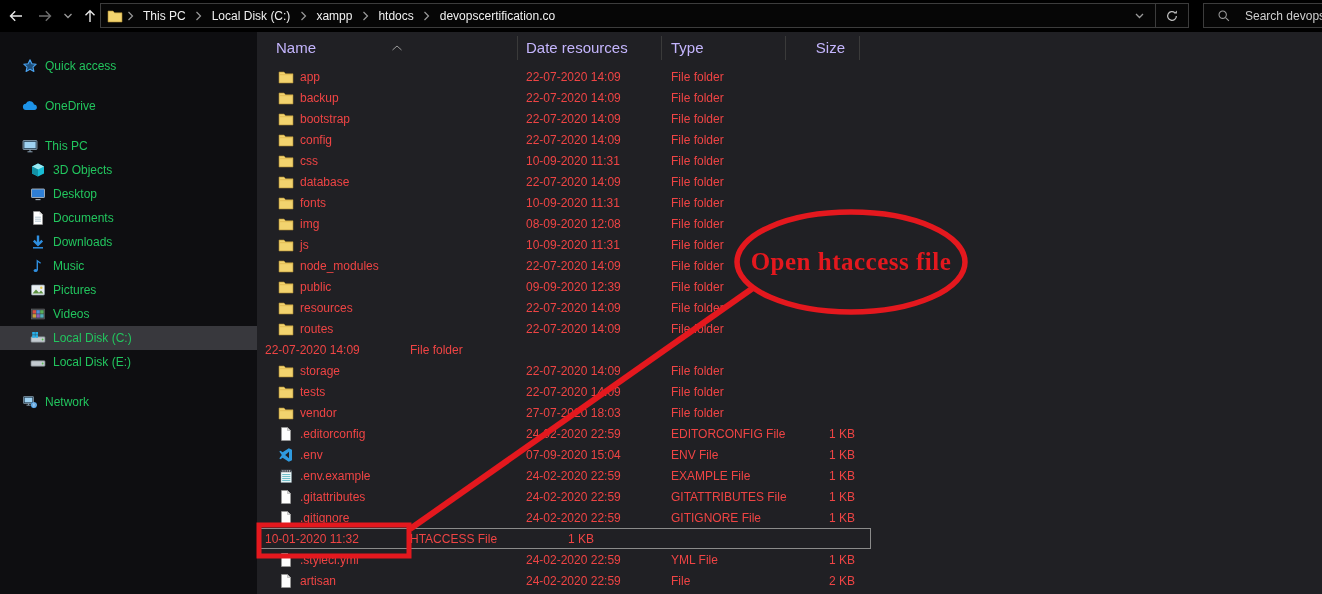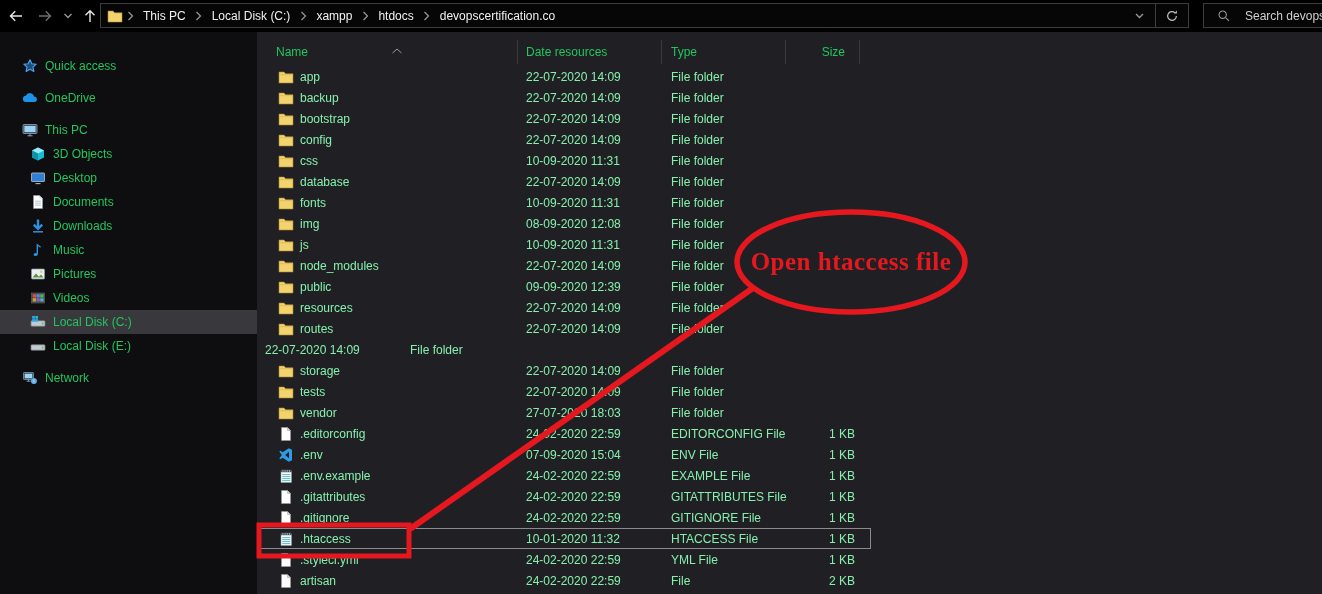--- a/index.html
+++ b/index.html
@@ -26,35 +26,35 @@
     position:absolute;left:1203px;top:3px;width:150px;height:25px;box-sizing:border-box;
     border:1px solid #3c3c3c;background:#060606;display:flex;align-items:center;padding-left:13px;
   }
   .searchbar svg{flex:0 0 14px;margin-right:12px}
   .search-input{background:transparent;border:none;outline:none;color:#cfcfcf;font-size:12px;width:100px;font-family:"Liberation Sans",sans-serif}
   .search-input::placeholder{color:#cfcfcf;opacity:1}
   
   .sidebar{position:absolute;top:32px;left:0;width:257px;height:562px;background:#0e0e11;padding-top:22px;box-sizing:border-box}
   .side-item{height:24px;display:flex;align-items:center;font-size:12px;color:#22c55e;padding-left:22px;cursor:default;white-space:nowrap}
   .side-item.child{padding-left:30px}
-  .side-item.gap{margin-top:8px}
+  .side-item.gap{margin-top:16px}
   .side-item.selected{background:#38383d}
   .side-icon{width:16px;height:16px;flex:0 0 16px;margin-right:7px;display:inline-flex}
   .side-icon svg{width:16px;height:16px}
   
   .main{position:absolute;top:32px;left:257px;width:1065px;height:562px;background:#202024;overflow:hidden}
-  .hdr{display:flex;height:28px;margin-top:4px;align-items:flex-end;font-size:12px;color:#22c55e;position:relative}
+  .hdr{display:flex;height:28px;margin-top:4px;align-items:flex-start;font-size:15px;color:#c4b5fd;position:relative}
   .hc{box-sizing:border-box;height:24px;line-height:24px;border-right:1px solid #3a3a3a;cursor:default}
   .hc-name{width:261px;padding-left:19px;position:relative}
   .sort-caret{position:absolute;left:134px;top:-2px}
   .hc-date{width:144px;padding-left:8px}
   .hc-type{width:124px;padding-left:9px}
   .hc-size{width:74px;text-align:right;padding-right:14px}
   .rows{margin-top:2px}
-  .row{display:flex;width:614px;height:21px;align-items:center;font-size:12px;color:#86efac;box-sizing:border-box;cursor:default}
+  .row{display:flex;width:614px;height:21px;align-items:center;font-size:12px;color:#ef4444;box-sizing:border-box;cursor:default}
   .row.selected{outline:1px solid #8b8b8b;outline-offset:-1px}
   .c-name{width:261px;display:flex;align-items:center;box-sizing:border-box;padding-left:21px;white-space:nowrap;overflow:hidden}
   .ficon{width:16px;height:16px;flex:0 0 16px;margin-right:6px;display:inline-flex}
   .ficon svg{width:16px;height:16px}
   .c-date{width:144px;padding-left:8px;box-sizing:border-box;white-space:nowrap}
   .c-type{width:124px;padding-left:9px;box-sizing:border-box;white-space:nowrap}
   .c-size{width:74px;text-align:right;padding-right:5px;box-sizing:border-box;white-space:nowrap}
   
   .overlay{position:absolute;top:0;left:0;width:1322px;height:594px;z-index:20;pointer-events:none}
   .ann-text{font-family:"Liberation Serif",serif;font-weight:bold;font-size:25px;letter-spacing:.5px}
@@ -604,41 +604,20 @@
               <path d="M9.5 1.5v3h3z" fill="#d8d8d8" stroke="#9a9a9a" stroke-width=".5"></path>
             </svg>
           </span>
           <span>.gitignore</span>
         </span>
         <span class="c-date">24-02-2020 22:59</span>
         <span class="c-type">GITIGNORE File</span>
         <span class="c-size">1 KB</span>
       </div>
       <div class="row selected">
-        <span class="c-name">
-          <span class="ficon">
-            <svg viewBox="0 0 16 16">
-              <rect x="3" y="3" width="10.5" height="11.5" fill="#f4fbfb" stroke="#88a0aa" stroke-width=".5"></rect>
-              <g stroke="#52b0c0" stroke-width=".9">
-                <path d="M4.2 6.6h8.1"></path>
-                <path d="M4.2 8.6h8.1"></path>
-                <path d="M4.2 10.6h8.1"></path>
-                <path d="M4.2 12.6h8.1"></path>
-              </g>
-              <rect x="3" y="1.6" width="10.5" height="2.6" fill="#474d55"></rect>
-              <g fill="#dfe3e8">
-                <circle cx="4.9" cy="2.9" r=".55"></circle>
-                <circle cx="7.1" cy="2.9" r=".55"></circle>
-                <circle cx="9.3" cy="2.9" r=".55"></circle>
-                <circle cx="11.5" cy="2.9" r=".55"></circle>
-              </g>
-            </svg>
-          </span>
-          <span>.htaccess</span>
-        </span>
         <span class="c-date">10-01-2020 11:32</span>
         <span class="c-type">HTACCESS File</span>
         <span class="c-size">1 KB</span>
       </div>
       <div class="row">
         <span class="c-name">
           <span class="ficon">
             <svg viewBox="0 0 16 16">
               <path d="M3.5 1.5h6l3 3v10h-9z" fill="#fdfdfd" stroke="#9a9a9a" stroke-width=".6"></path>
               <path d="M9.5 1.5v3h3z" fill="#d8d8d8" stroke="#9a9a9a" stroke-width=".5"></path>

